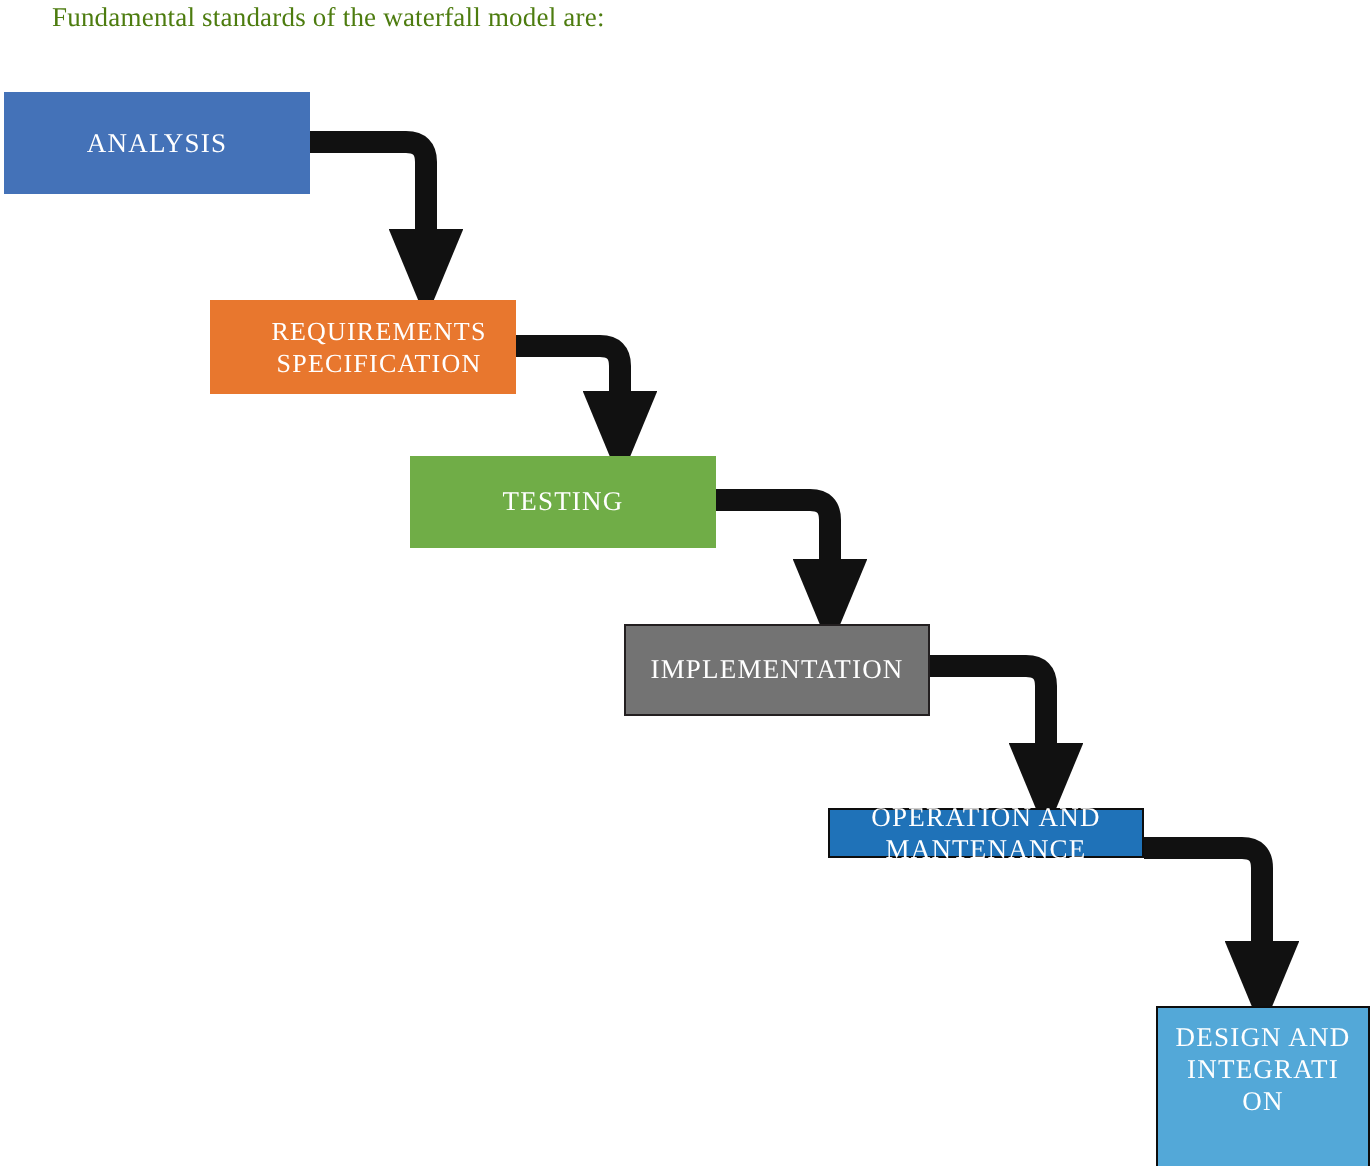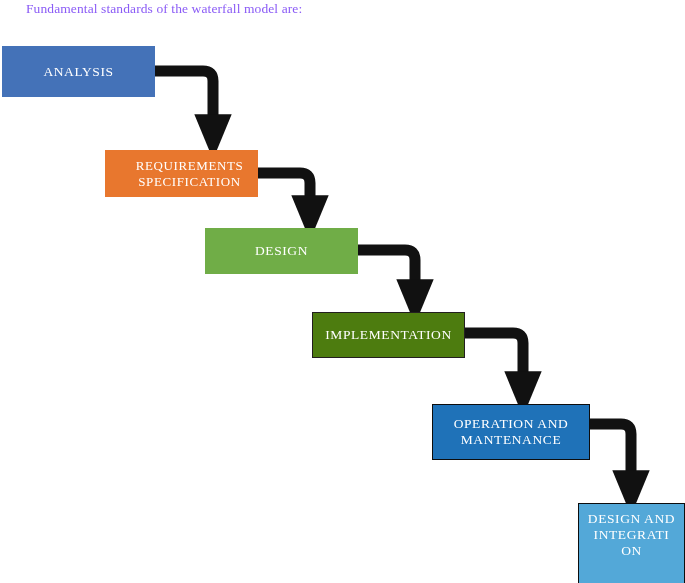--- a/index.html
+++ b/index.html
@@ -12,21 +12,21 @@
     height: 583px;
     position: relative;
     overflow: hidden;
     font-family: "Liberation Serif", "DejaVu Serif", serif;
   }
   #caption {
     position: absolute;
     left: 26px;
     top: 1px;
     font-size: 13.5px;
-    color: #8b5cf6;
+    color: #4d7c0f;
     letter-spacing: 0.1px;
     white-space: nowrap;
   }
   #stage-canvas {
     position: absolute;
     left: 0;
     top: 0;
     width: 685px;
     height: 583px;
   }
@@ -68,30 +68,29 @@
     font-size: 13px;
     padding-left: 16px;
   }
   #box-2 {
     left: 205px; top: 228px; width: 153px; height: 46px;
     background: #70ad47;
     font-size: 13.5px;
   }
   #box-3 {
     left: 312px; top: 312px; width: 153px; height: 46px;
-    background: #4d7c0f;
+    background: #737373;
     border: 1.4px solid #231f20;
     font-size: 13.5px;
   }
   #box-4 {
-    left: 414px; top: 404px; width: 158px; height: 56px;
+    left: 414px; top: 404px; width: 158px; height: 25px;
     background: #1f72b8;
     border: 1.6px solid #0d0d0d;
     font-size: 13.5px;
-    margin-left: 18px;
   }
   #box-5 {
     left: 578px; top: 503px; width: 107px; height: 85px;
     background: #53a8d8;
     border: 1.6px solid #0d0d0d;
     font-size: 13.5px;
     align-items: flex-start;
     padding-top: 7px;
   }
 </style>
@@ -122,21 +121,21 @@
 
   <div class="stage-box" id="box-0">
     <span class="stage-label">ANALYSIS</span>
   </div>
 
   <div class="stage-box" id="box-1">
     <span class="stage-label">REQUIREMENTS SPECIFICATION</span>
   </div>
 
   <div class="stage-box" id="box-2">
-    <span class="stage-label">DESIGN</span>
+    <span class="stage-label">TESTING</span>
   </div>
 
   <div class="stage-box" id="box-3">
     <span class="stage-label">IMPLEMENTATION</span>
   </div>
 
   <div class="stage-box" id="box-4">
     <span class="stage-label">OPERATION AND MANTENANCE</span>
   </div>
 

